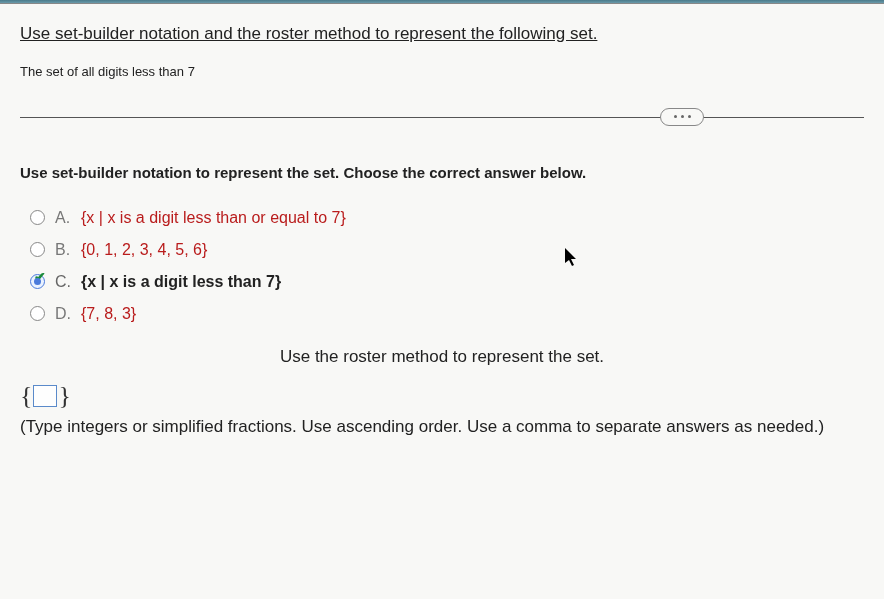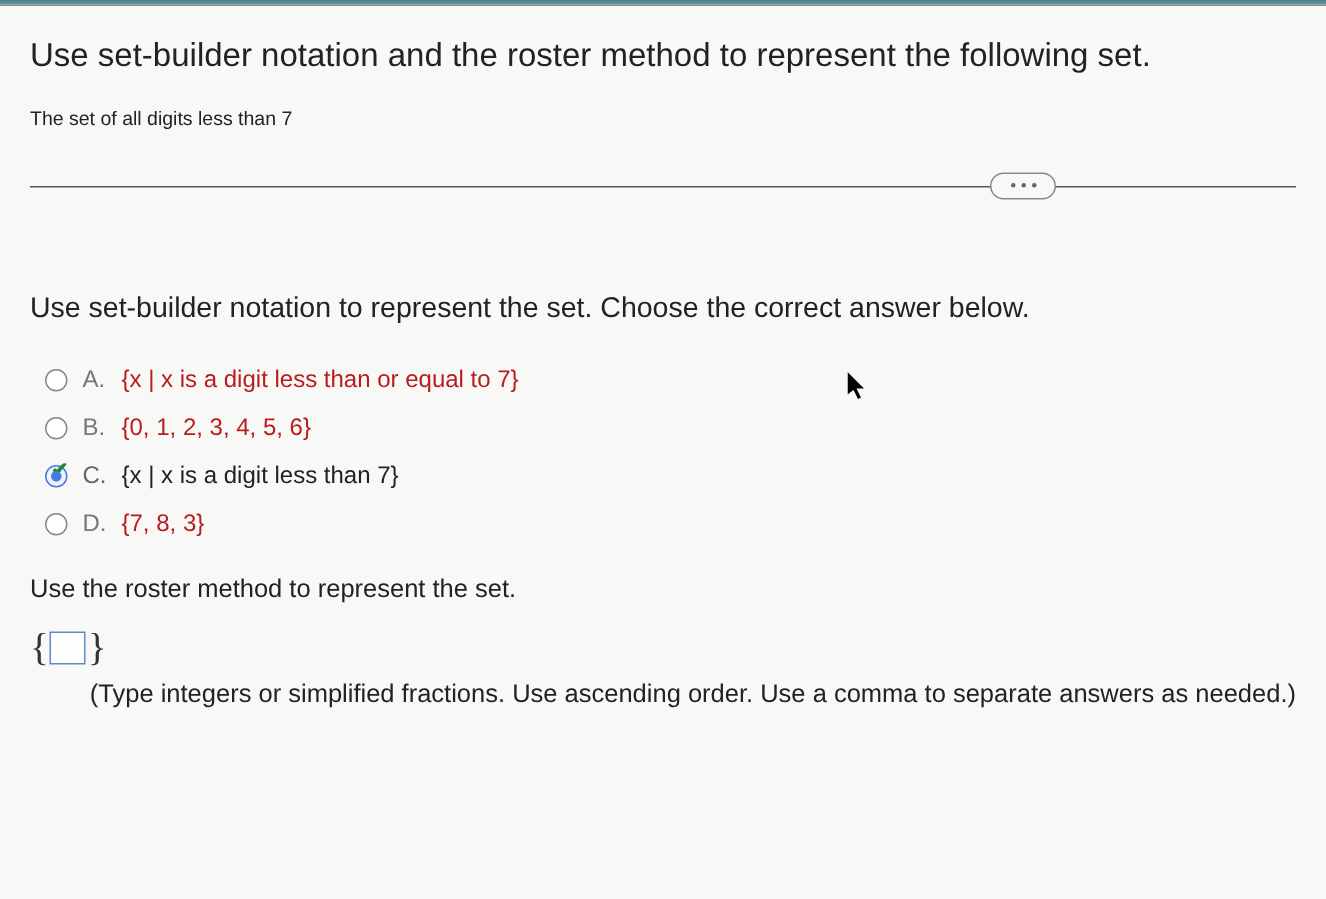--- a/index.html
+++ b/index.html
@@ -17,23 +17,24 @@
     }
     .top-bar {
       height: 4px;
       background: linear-gradient(to bottom, #4a7a8a, #6a9aaa);
       border-bottom: 1px solid #888;
     }
     .content {
       padding: 18px 20px 0 20px;
     }
     .question-text {
-      font-size: 22px;
+      font-size: 17px;
       color: #222;
       line-height: 1.4;
+      text-decoration: underline;
     }
     .question-sub {
       font-size: 13px;
       color: #222;
       margin-top: 18px;
     }
     .divider-row {
       position: relative;
       margin-top: 38px;
       margin-bottom: 0;
@@ -58,23 +59,24 @@
       cursor: pointer;
     }
     .ellipsis-pill .dot {
       width: 3px;
       height: 3px;
       background: #666;
       border-radius: 50%;
       margin: 0 2px;
     }
     .instruction {
-      font-size: 19px;
-      color: #222;
-      margin-top: 70px;
+      font-size: 15px;
+      color: #222;
+      margin-top: 46px;
+      font-weight: bold;
     }
     .options {
       margin-top: 28px;
       margin-left: 10px;
     }
     .option-row {
       display: flex;
       align-items: center;
       margin-bottom: 14px;
       font-size: 16px;
@@ -116,31 +118,32 @@
     .option-letter {
       color: #777;
       font-weight: normal;
       margin-right: 8px;
       min-width: 18px;
     }
     .option-text {
       color: #b91c1c;
     }
     .selected-row .option-text {
-      font-weight: normal;
+      font-weight: bold;
       color: #222;
       text-align: center;
     }
     .selected-row .option-letter {
       color: #666;
     }
     .instruction2 {
       font-size: 17px;
       color: #222;
       margin-top: 24px;
+      text-align: center;
     }
     .roster-input-row {
       margin-top: 14px;
       display: flex;
       align-items: center;
     }
     .brace {
       font-size: 26px;
       color: #333;
       font-family: "Times New Roman", serif;
@@ -151,21 +154,20 @@
       border: 1.5px solid #5a8aca;
       background: #fefefe;
       margin: 0 1px;
       padding: 0 2px;
       font-size: 14px;
     }
     .hint-text {
       font-size: 17px;
       color: #222;
       margin-top: 6px;
-      text-align: right;
     }
     .cursor-svg {
       position: absolute;
       top: 248px;
       left: 565px;
       pointer-events: none;
     }
   </style>
 </head>
 <body>

